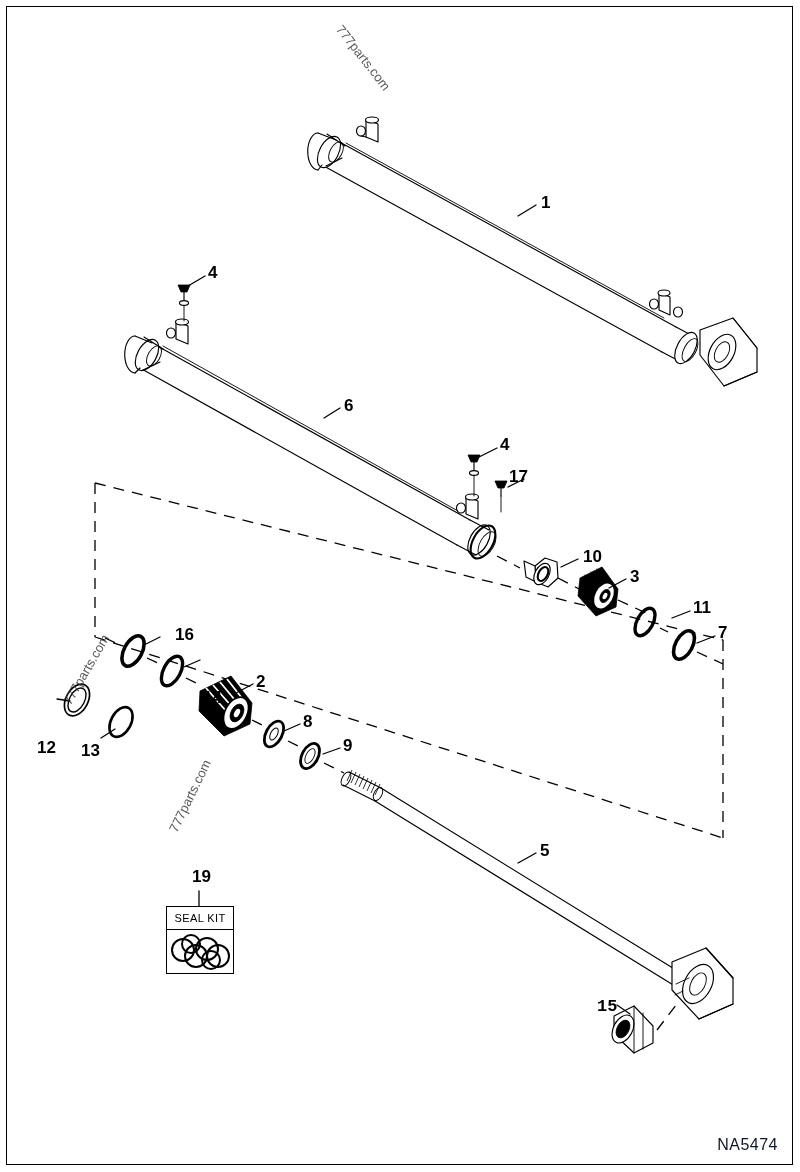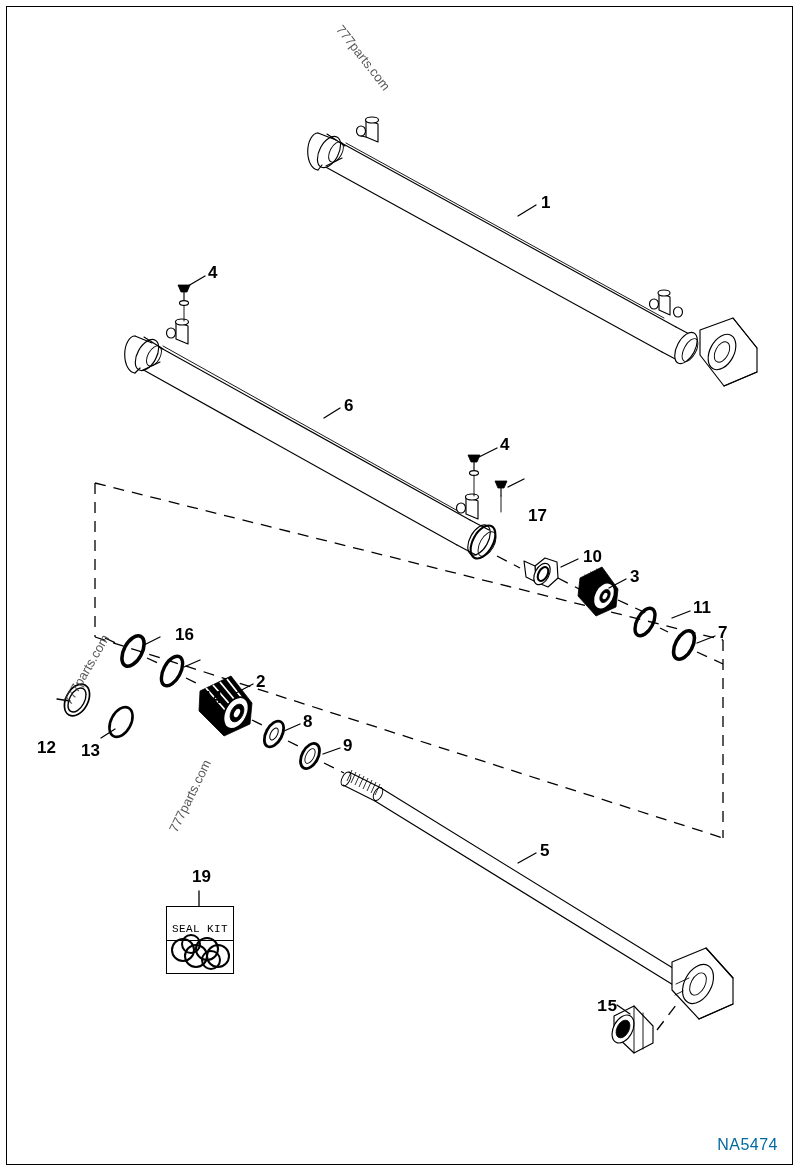--- a/index.html
+++ b/index.html
@@ -39,38 +39,38 @@
     line-height:17px;
     color:#000;
     white-space:nowrap;
   }
   .partno{
     position:absolute;
     right:22px;bottom:18px;
     font-family:"Liberation Sans", sans-serif;
     font-size:16px;
     letter-spacing:0.5px;
-    color:#0369a1;
+    color:#0f172a;
   }
   .sealkit-box{
     position:absolute;
     left:166px;top:906px;
     width:68px;height:68px;
     border:1.6px solid #000;
     box-sizing:border-box;
     background:#fff;
   }
   .sealkit-label{
     position:absolute;
-    left:0;top:11px;
+    left:0;top:0;
     width:100%;height:23px;
     border-bottom:1.6px solid #000;
     box-sizing:border-box;
     display:flex;align-items:center;justify-content:center;
-    font-family:Liberation Mono, monospace;
+    font-family:Liberation Sans, sans-serif;
     font-size:11px;
     letter-spacing:0.4px;
     background:#fff;
   }
   .sealkit-rings{
     position:absolute;
     left:0;top:23px;
     width:100%;height:45px;
   }
   .wm{
@@ -341,21 +341,21 @@
         </g>
       </svg>
     </div>
   </div>
 
   <div id="callouts-layer">
       <div class="callout" style="left: 541px; top: 194px;">1</div>
       <div class="callout" style="left: 208px; top: 264px;">4</div>
       <div class="callout" style="left: 344px; top: 397px;">6</div>
       <div class="callout" style="left: 500px; top: 436px;">4</div>
-      <div class="callout" style="left: 528px; top: 468px; margin-top: 39px;">17</div>
+      <div class="callout" style="left: 509px; top: 468px;">17</div>
       <div class="callout" style="left: 583px; top: 548px;">10</div>
       <div class="callout" style="left: 630px; top: 568px;">3</div>
       <div class="callout" style="left: 693px; top: 599px;">11</div>
       <div class="callout" style="left: 718px; top: 624px;">7</div>
       <div class="callout" style="left: 175px; top: 626px;">16</div>
       <div class="callout" style="left: 203px; top: 649px; margin-top: 40px;">14</div>
       <div class="callout" style="left: 256px; top: 673px;">2</div>
       <div class="callout" style="left: 37px; top: 719px; margin-top: 20px;">12</div>
       <div class="callout" style="left: 303px; top: 713px;">8</div>
       <div class="callout" style="left: 81px; top: 742px;">13</div>

